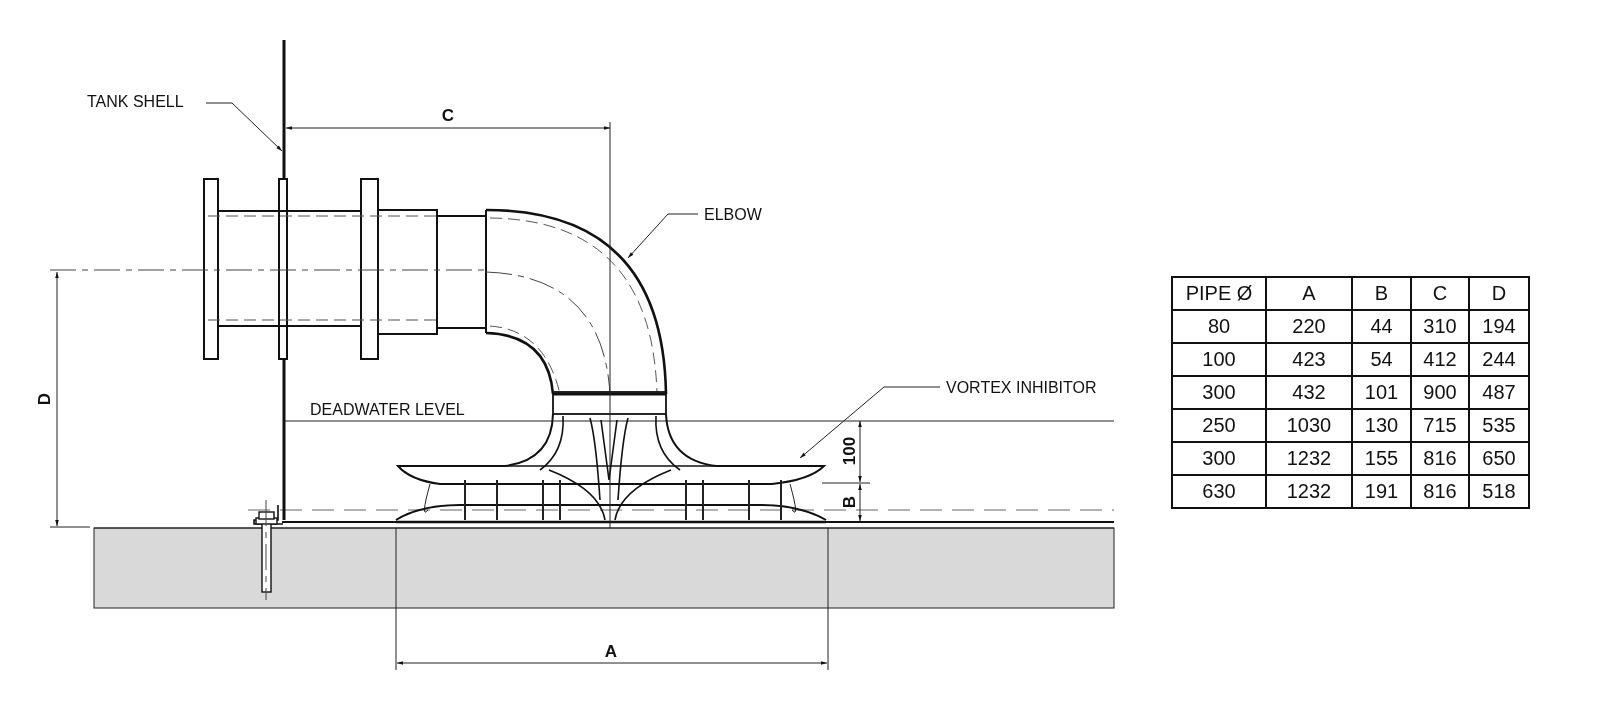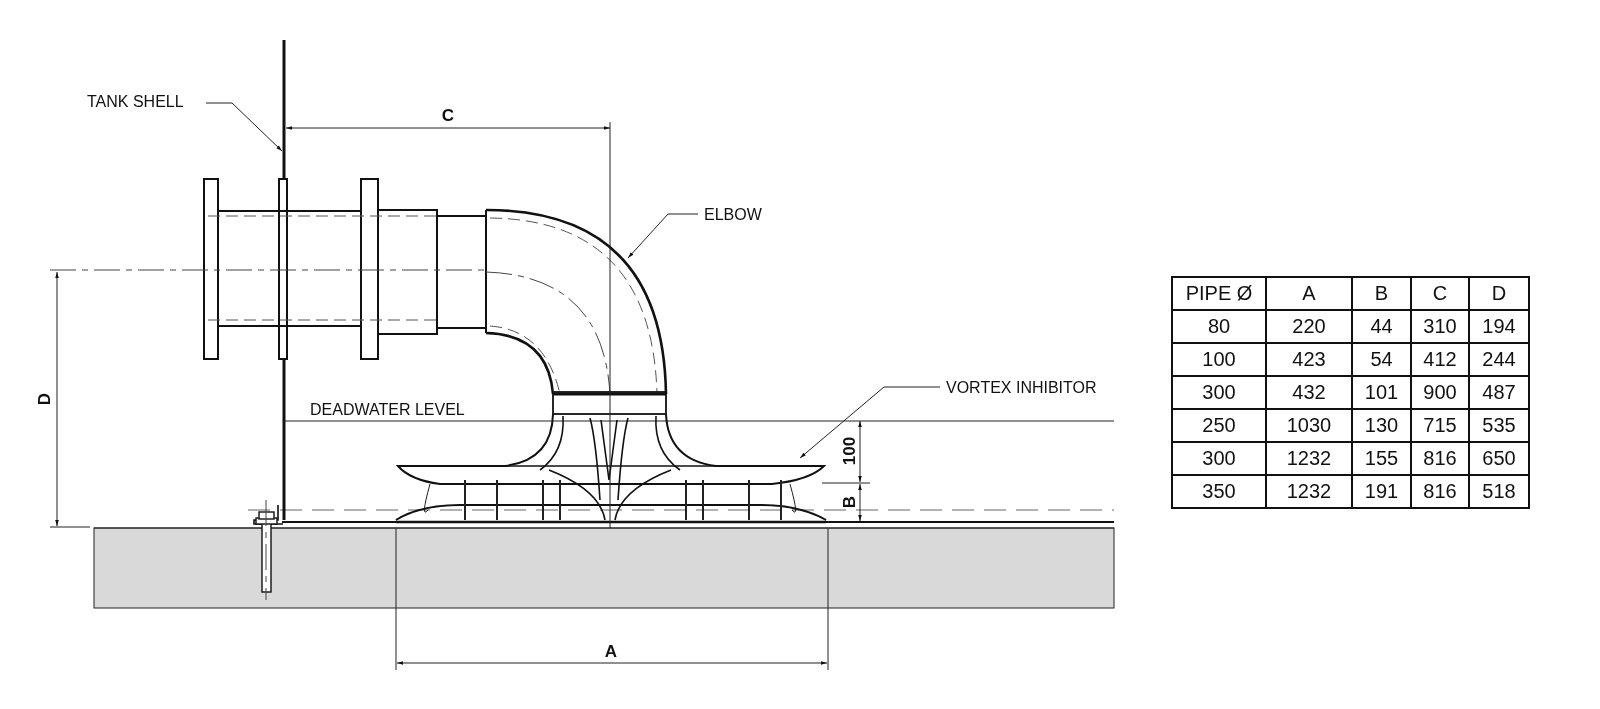--- a/index.html
+++ b/index.html
@@ -184,20 +184,20 @@
       <td class="c4">535</td>
     </tr>
     <tr>
       <td class="c0">300</td>
       <td class="c1">1232</td>
       <td class="c2">155</td>
       <td class="c3">816</td>
       <td class="c4">650</td>
     </tr>
     <tr>
-      <td class="c0">350</td>
+      <td class="c0">630</td>
       <td class="c1">1232</td>
       <td class="c2">191</td>
       <td class="c3">816</td>
       <td class="c4">518</td>
     </tr>
   </tbody>
 </table>
 
 </body></html>

